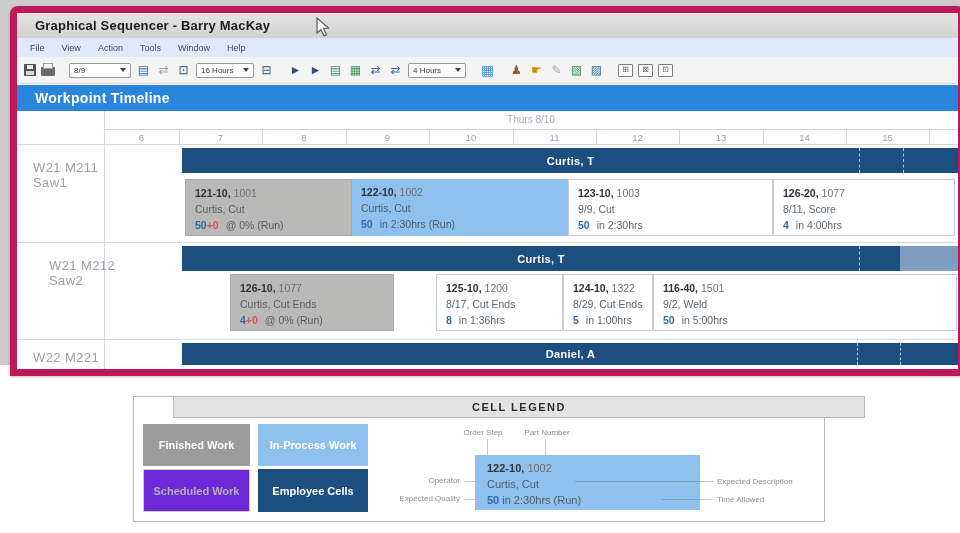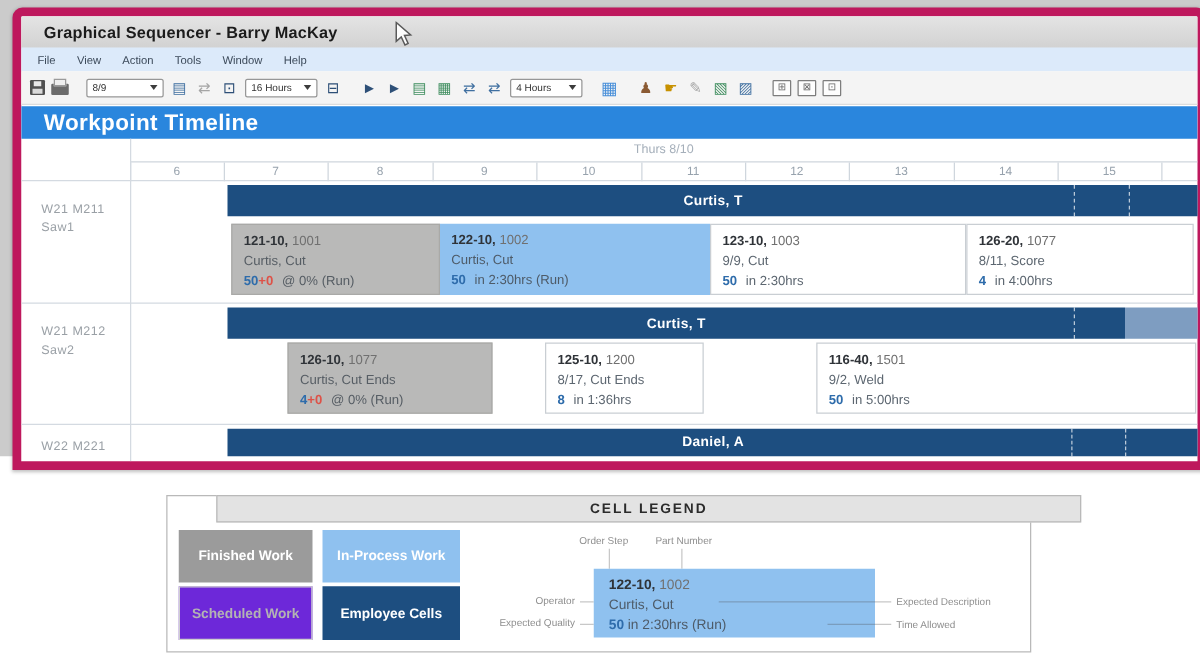--- a/index.html
+++ b/index.html
@@ -29,29 +29,29 @@
                 border-right:3px solid transparent;border-top:4px solid #3c3c3c;}
   .icon-floppy{position:relative;width:12px;height:12px;background:#515151;display:inline-block;border-radius:1px;}
   .icon-floppy .f-top{position:absolute;left:3px;top:1px;width:6px;height:4px;background:#e9e9e9;}
   .icon-floppy .f-btm{position:absolute;left:2px;bottom:1px;width:8px;height:4px;background:#d9d9d9;}
   .icon-printer{position:relative;width:14px;height:9px;background:#6b6b6b;display:inline-block;
                 border-radius:1px;margin-top:3px;}
   .icon-printer .p-paper{position:absolute;left:2px;top:-4px;width:8px;height:4px;background:#efefef;border:1px solid #9a9a9a;}
   .sep{width:4px;}
   
   .wp-header{left:0;top:72px;width:100%;height:26px;background:#2a86dd;display:flex;align-items:center;}
-  .wp-header .t{font-size:18px;font-weight:bold;color:#fff;padding-left:18px;letter-spacing:.3px;}
+  .wp-header .t{font-size:14px;font-weight:bold;color:#fff;padding-left:18px;letter-spacing:.3px;}
   .daterow{left:87px;top:98px;width:854px;height:18px;text-align:center;font-size:10px;color:#a5afba;
            line-height:18px;}
   .ruler{left:87px;top:116px;width:854px;height:15px;border-top:1px solid #cfd6dd;}
   .ruler .hr{position:absolute;top:0;height:15px;text-align:center;font-size:9.5px;color:#97a2ad;line-height:16px;}
   .ruler .tick{position:absolute;top:0;height:15px;border-left:1px solid #cfd6dd;width:0;}
   .vline{border-left:1px solid #d4dae1;width:0;}
   .hline{border-top:1px solid #d4dae1;height:0;}
-  .rowlabel{font-size:10px;color:#9aa0a6;line-height:15px;letter-spacing:.4px;}
+  .rowlabel{font-size:13px;color:#9aa0a6;line-height:15px;letter-spacing:.4px;}
   
   .bar{height:25px;background:#1d4e80;display:flex;align-items:center;justify-content:center;}
   .bar .nm{font-size:11px;font-weight:bold;color:#fff;letter-spacing:.3px;}
   .bar .dash{position:absolute;top:0;height:100%;width:0;border-left:1px dashed rgba(255,255,255,.7);}
   .barext{height:25px;background:#7e9dc1;}
   
   .cell{height:57px;box-sizing:border-box;padding:5px 9px;font-size:10.5px;line-height:16px;color:#5c6670;}
   .cell.gray{background:#b9b9b8;border:1px solid #a9a9a7;color:#565d64;}
   .cell.blue{background:#8fc1ef;color:#4e5b68;}
   .cell.white{background:#fff;border:1px solid #c9ced3;}
@@ -180,21 +180,21 @@
 
     <div class="abs vline" style="left:87px;top:98px;height:258px"></div>
     <div class="abs hline" style="left:0;top:131px;width:941px"></div>
     <div class="abs hline" style="left:0;top:229px;width:941px"></div>
     <div class="abs hline" style="left:0;top:326px;width:941px"></div>
 
     <div class="abs rowlabel" style="left:16px;top:147px">
       <div>W21 M211</div>
       <div>Saw1</div>
     </div>
-    <div class="abs rowlabel" style="left:16px;top:245px">
+    <div class="abs rowlabel" style="left:32px;top:245px">
       <div>W21 M212</div>
       <div>Saw2</div>
     </div>
     <div class="abs rowlabel" style="left:16px;top:337px">
       <div>W22 M221</div>
     </div>
 
     <div class="abs bar" style="left:165px;top:135px;width:777px">
       <span class="nm">Curtis, T</span>
       <i class="dash" style="left:677px"></i>
@@ -228,20 +228,25 @@
     <div class="abs barext" style="left:883px;top:233px;width:59px"></div>
     <div class="abs cell gray" style="left:213px;top:261px;width:164px">
       <div><span class="step">126-10,</span> <span class="part">1077</span></div>
       <div>Curtis, Cut Ends</div>
       <div><span class="qty">4</span><span class="plus">+0</span><span class="rest">@ 0% (Run)</span></div>
     </div>
     <div class="abs cell white" style="left:419px;top:261px;width:127px">
       <div><span class="step">125-10,</span> <span class="part">1200</span></div>
       <div>8/17, Cut Ends</div>
       <div><span class="qty">8</span><span class="rest">in 1:36hrs</span></div>
+    </div>
+    <div class="abs cell white" style="left:546px;top:261px;width:90px">
+      <div><span class="step">124-10,</span> <span class="part">1322</span></div>
+      <div>8/29, Cut Ends</div>
+      <div><span class="qty">5</span><span class="rest">in 1:00hrs</span></div>
     </div>
     <div class="abs cell white" style="left:636px;top:261px;width:304px">
       <div><span class="step">116-40,</span> <span class="part">1501</span></div>
       <div>9/2, Weld</div>
       <div><span class="qty">50</span><span class="rest">in 5:00hrs</span></div>
     </div>
 
     <div class="abs bar" style="left:165px;top:330px;width:777px;height:22px">
       <span class="nm">Daniel, A</span>
       <i class="dash" style="left:675px"></i>

